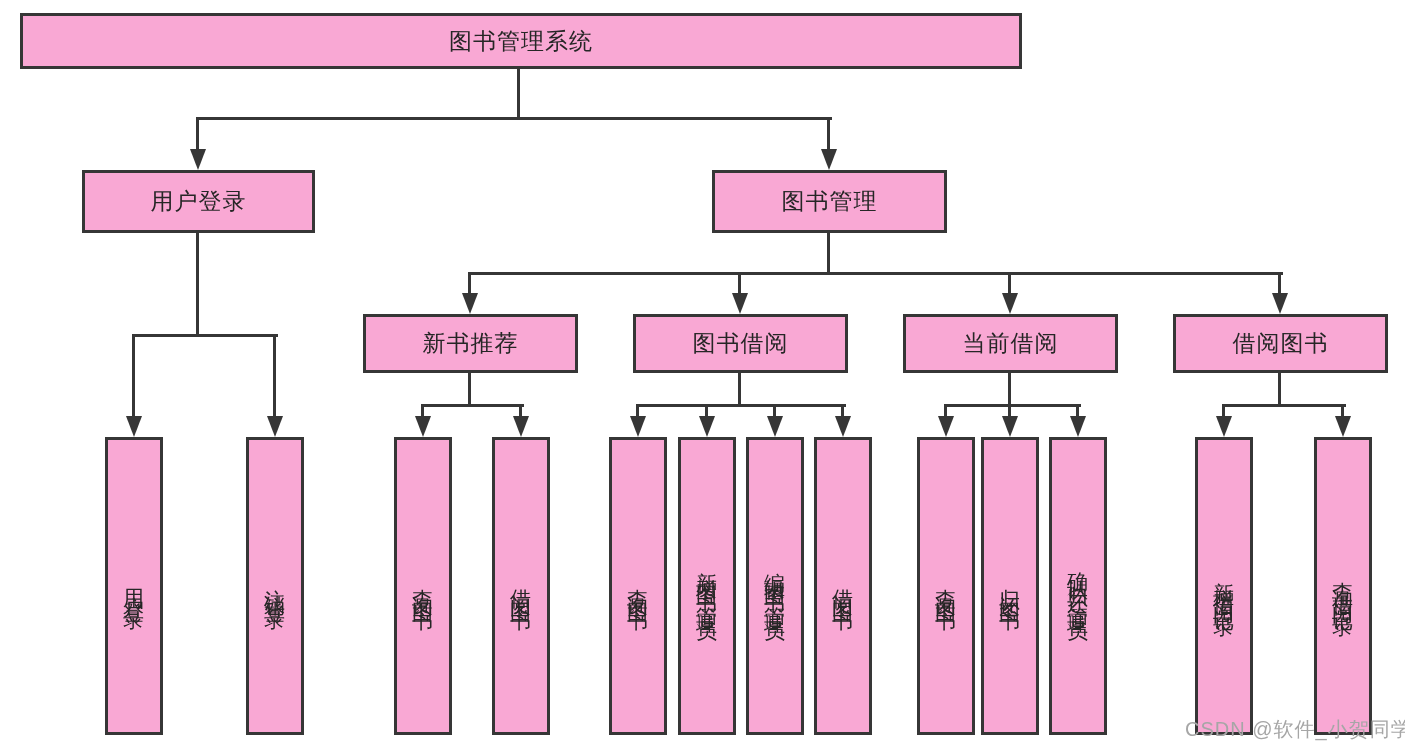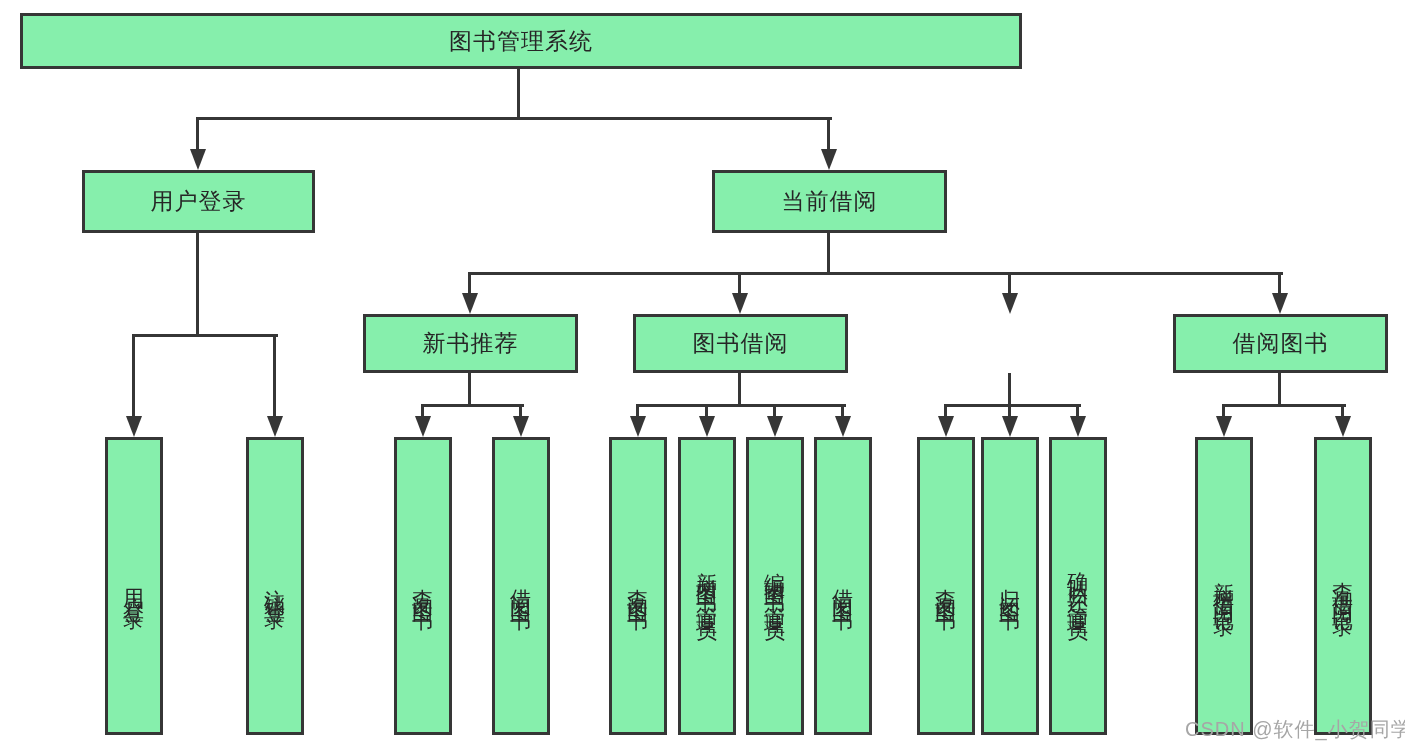--- a/index.html
+++ b/index.html
@@ -9,21 +9,21 @@
     width: 1405px;
     height: 747px;
     background: #ffffff;
     overflow: hidden;
     color: #262626;
   }
   .box {
     position: absolute;
     box-sizing: border-box;
     border: 3px solid #363636;
-    background: #86efac;
+    background: #f9a8d4;
     display: flex;
     align-items: center;
     justify-content: center;
     text-align: right;
   }
   .box.h span {
     font-size: 23px;
     letter-spacing: 1px;
     color: #262626;
     white-space: nowrap;
@@ -68,21 +68,21 @@
   <div class="lh" style="left:196px;top:117px;width:636px"></div>
   <div class="lv" style="left:196px;top:117px;height:35px"></div>
   <div class="ah" style="left:190px;top:149px"></div>
   <div class="lv" style="left:827px;top:117px;height:35px"></div>
   <div class="ah" style="left:821px;top:149px"></div>
 
   <div class="box h" style="left:82px;top:170px;width:233px;height:63px">
     <span>用户登录</span>
   </div>
   <div class="box h" style="left:712px;top:170px;width:235px;height:63px">
-    <span>当前借阅</span>
+    <span>图书管理</span>
   </div>
 
   <div class="lv" style="left:196px;top:233px;height:103px"></div>
   <div class="lh" style="left:132px;top:334px;width:146px"></div>
   <div class="lv" style="left:132px;top:334px;height:86px"></div>
   <div class="ah" style="left:126px;top:416px"></div>
   <div class="lv" style="left:273px;top:334px;height:86px"></div>
   <div class="ah" style="left:267px;top:416px"></div>
 
   <div class="lv" style="left:827px;top:233px;height:41px"></div>
@@ -94,20 +94,23 @@
   <div class="lv" style="left:1008px;top:272px;height:24px"></div>
   <div class="ah" style="left:1002px;top:293px"></div>
   <div class="lv" style="left:1278px;top:272px;height:24px"></div>
   <div class="ah" style="left:1272px;top:293px"></div>
 
   <div class="box h" style="left:363px;top:314px;width:215px;height:59px">
     <span>新书推荐</span>
   </div>
   <div class="box h" style="left:633px;top:314px;width:215px;height:59px">
     <span>图书借阅</span>
+  </div>
+  <div class="box h" style="left:903px;top:314px;width:215px;height:59px">
+    <span>当前借阅</span>
   </div>
   <div class="box h" style="left:1173px;top:314px;width:215px;height:59px">
     <span>借阅图书</span>
   </div>
 
   <div class="lv" style="left:468px;top:373px;height:33px"></div>
   <div class="lh" style="left:421px;top:404px;width:103px"></div>
   <div class="lv" style="left:421px;top:404px;height:14px"></div>
   <div class="ah" style="left:415px;top:416px"></div>
   <div class="lv" style="left:519px;top:404px;height:14px"></div>

